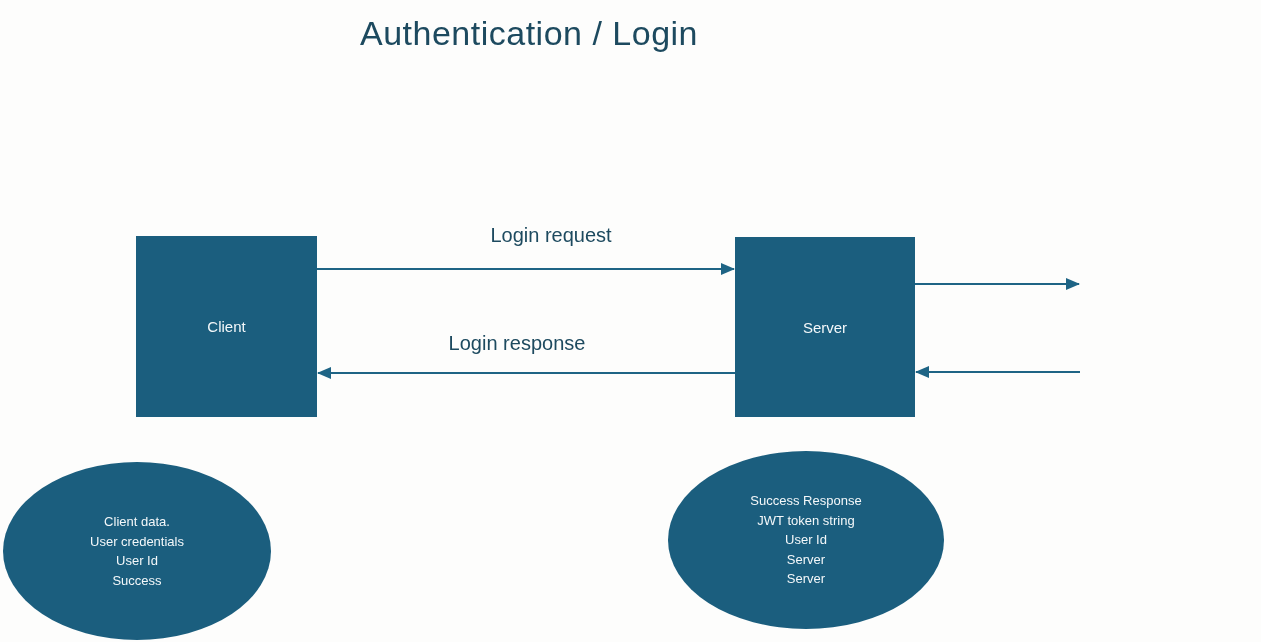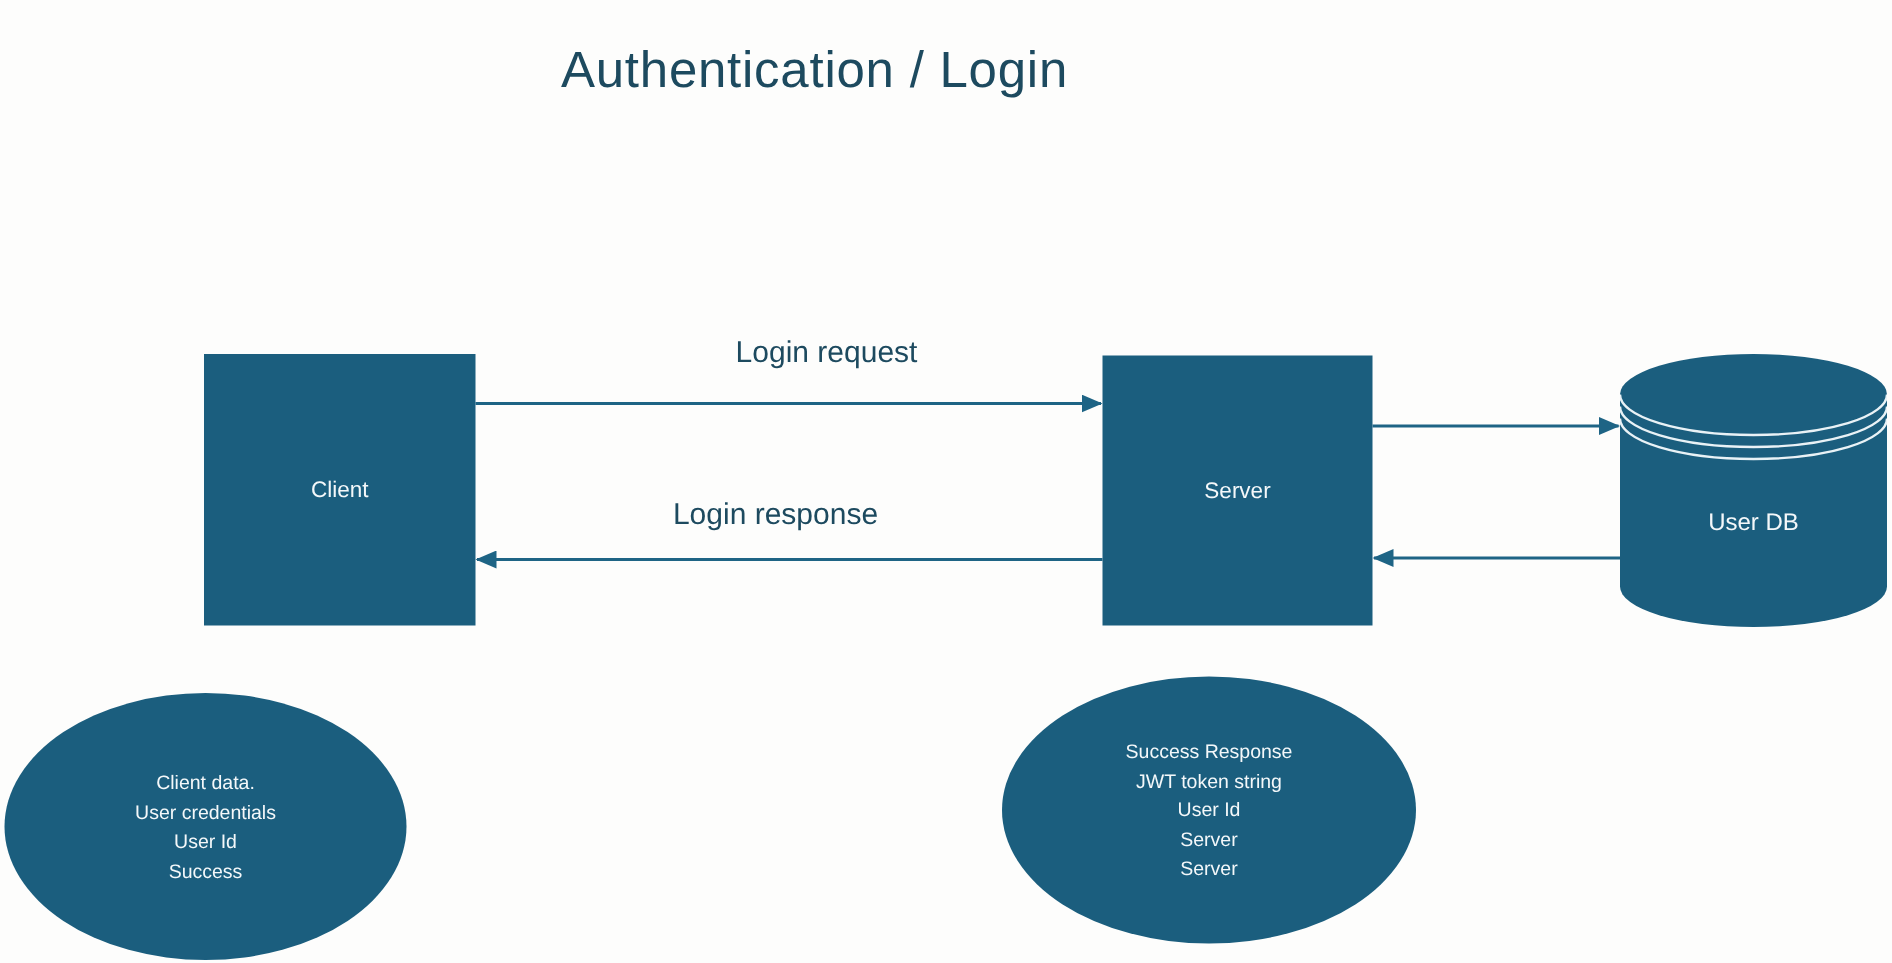--- a/index.html
+++ b/index.html
@@ -12,21 +12,21 @@
     width: 1261px;
     height: 642px;
     background: var(--background, #FDFDFC);
     overflow: hidden;
   }
   .title {
     position: absolute;
     left: 525px;
     top: 10px;
     transform: translateX(-50%);
-    margin: 18px;
+    margin: 4px;
     font-size: 34px;
     font-weight: 400;
     letter-spacing: 0.5px;
     color: var(--heading-text, #1D4A5F);
     white-space: nowrap;
   }
   .node.rect {
     position: absolute;
     background: var(--shape-fill, #1B5E7E);
     display: flex;
@@ -94,29 +94,20 @@
   <h1 class="title">Authentication / Login</h1>
 
   <div class="node rect client">
     <span>Client</span>
   </div>
 
   <div class="node rect server">
     <span>Server</span>
   </div>
 
-  <div class="cylinder">
-    <svg viewBox="0 0 178 182" aria-hidden="true">
-      <path class="cyl-body" d="M0,27 A89,27 0 0 1 178,27 L178,155 A89,27 0 0 1 0,155 Z"></path>
-      <path class="cyl-ring" d="M0,27 A89,27 0 0 0 178,27"></path>
-      <path class="cyl-ring" d="M0,35 A89,27 0 0 0 178,35"></path>
-      <path class="cyl-ring" d="M0,43 A89,27 0 0 0 178,43"></path>
-    </svg>
-    <span class="cyl-label">User DB</span>
-  </div>
 
   <svg class="arrows" aria-hidden="true">
     <defs>
       <marker id="ah" markerWidth="15" markerHeight="12" refX="13" refY="6" orient="auto" markerUnits="userSpaceOnUse">
         <path d="M0,0 L14,6 L0,12 Z"></path>
       </marker>
     </defs>
     <line x1="317" y1="269" x2="734" y2="269" marker-end="url(#ah)"></line>
     <line x1="735" y1="373" x2="318" y2="373" marker-end="url(#ah)"></line>
     <line x1="915" y1="284" x2="1079" y2="284" marker-end="url(#ah)"></line>

